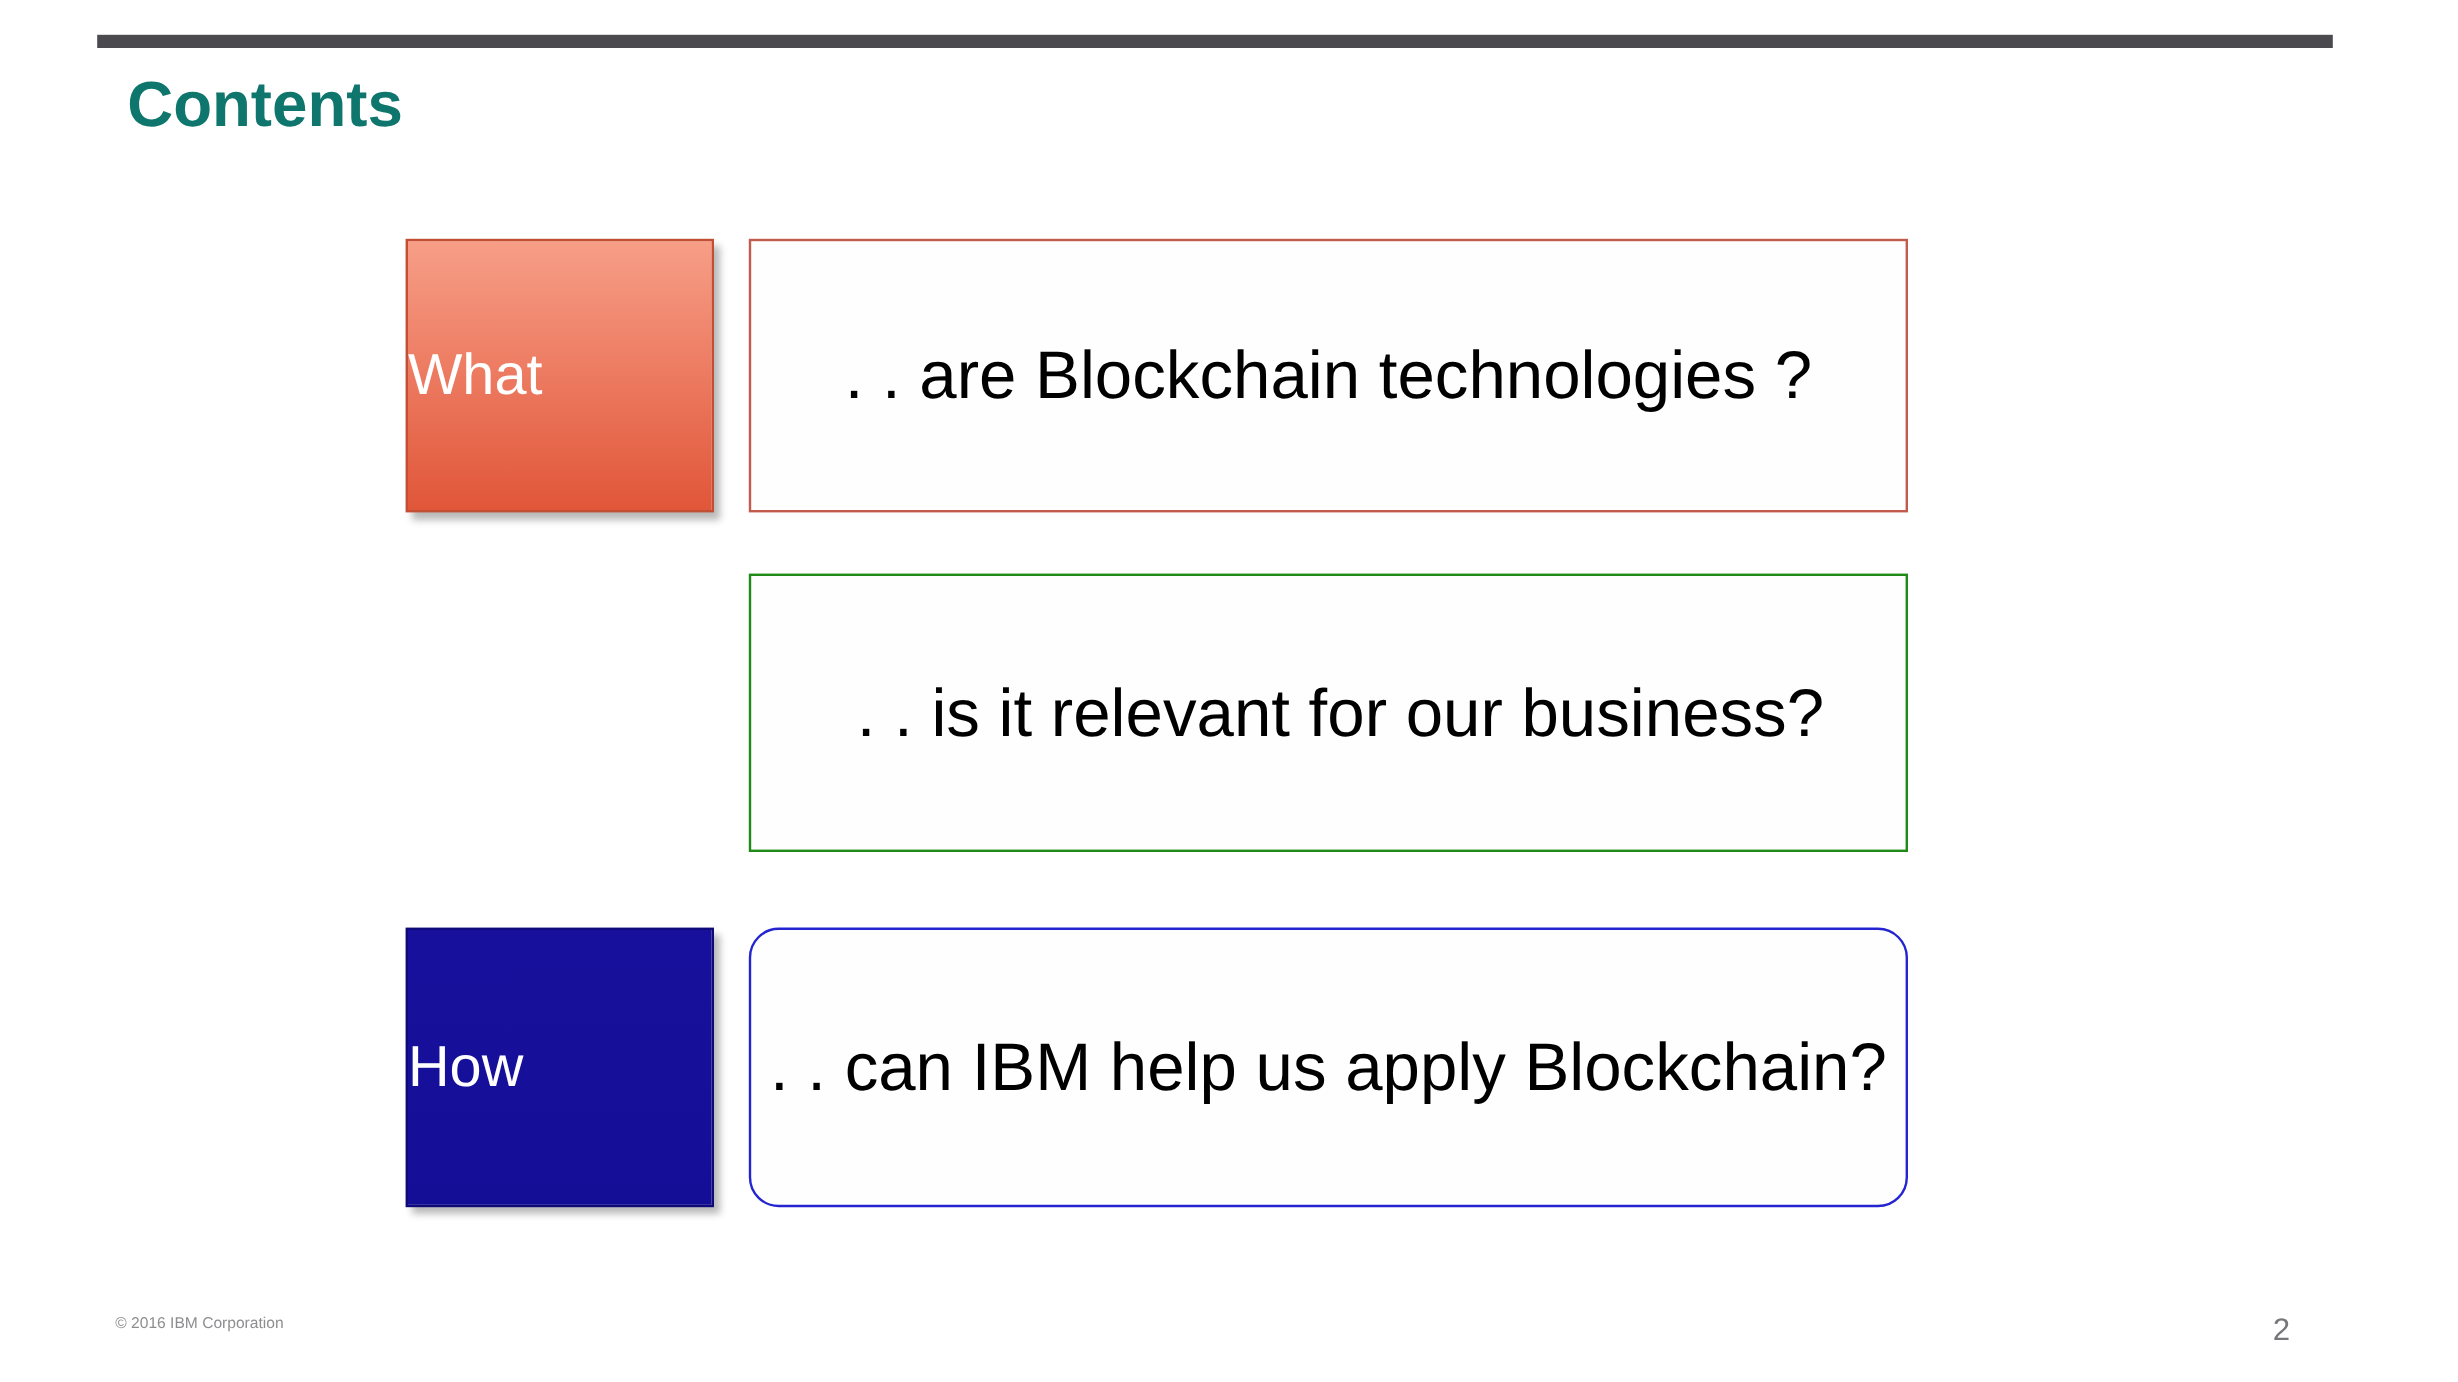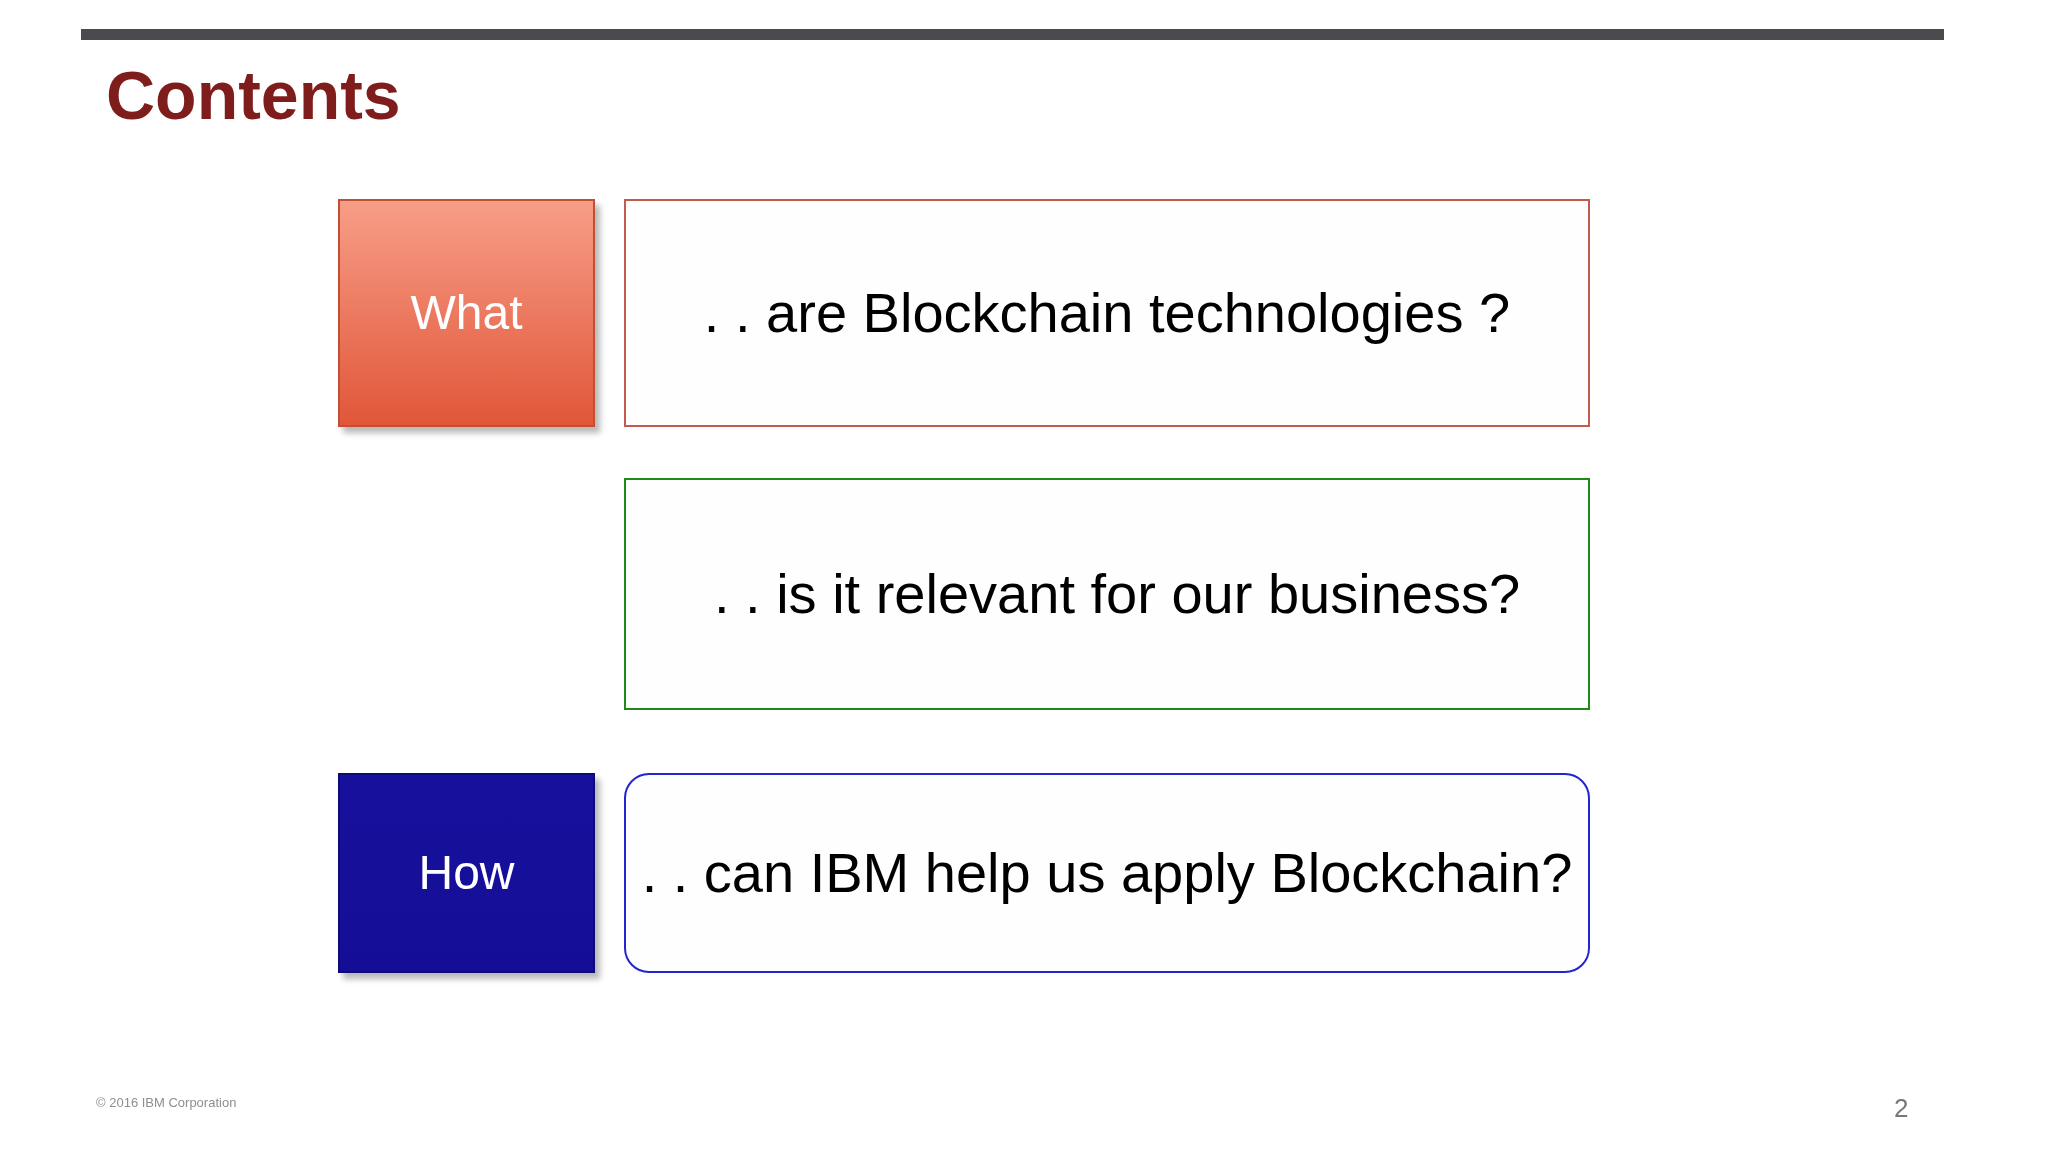--- a/index.html
+++ b/index.html
@@ -21,45 +21,45 @@
     top: 29px;
     width: 1863px;
     height: 11px;
     background: #4a4a4f;
   }
   .title {
     position: absolute;
     left: 106px;
     top: 61px;
     margin: 0;
-    font-size: 68px;
+    font-size: 53px;
     line-height: 1;
     font-weight: bold;
-    color: #7f1d1d;
+    color: #0f766e;
     letter-spacing: 0px;
   }
   .row {
     position: absolute;
     left: 0;
     width: 100%;
   }
   .row-what { top: 199px; height: 228px; }
   .row-why  { top: 478px; height: 232px; }
-  .row-how  { top: 773px; height: 200px; }
+  .row-how  { top: 773px; height: 233px; }
   .square {
     position: absolute;
     left: 338px;
     top: 0;
     bottom: 0;
     width: 257px;
     border: 2px solid transparent;
     box-sizing: border-box;
     display: flex;
     align-items: center;
-    justify-content: center;
+    justify-content: flex-start;
     box-shadow: 5px 6px 6px rgba(0,0,0,0.28);
   }
   .square .label {
     color: #ffffff;
     font-size: 48px;
     line-height: 1;
   }
   .outline-box {
     position: absolute;
     left: 624px;

